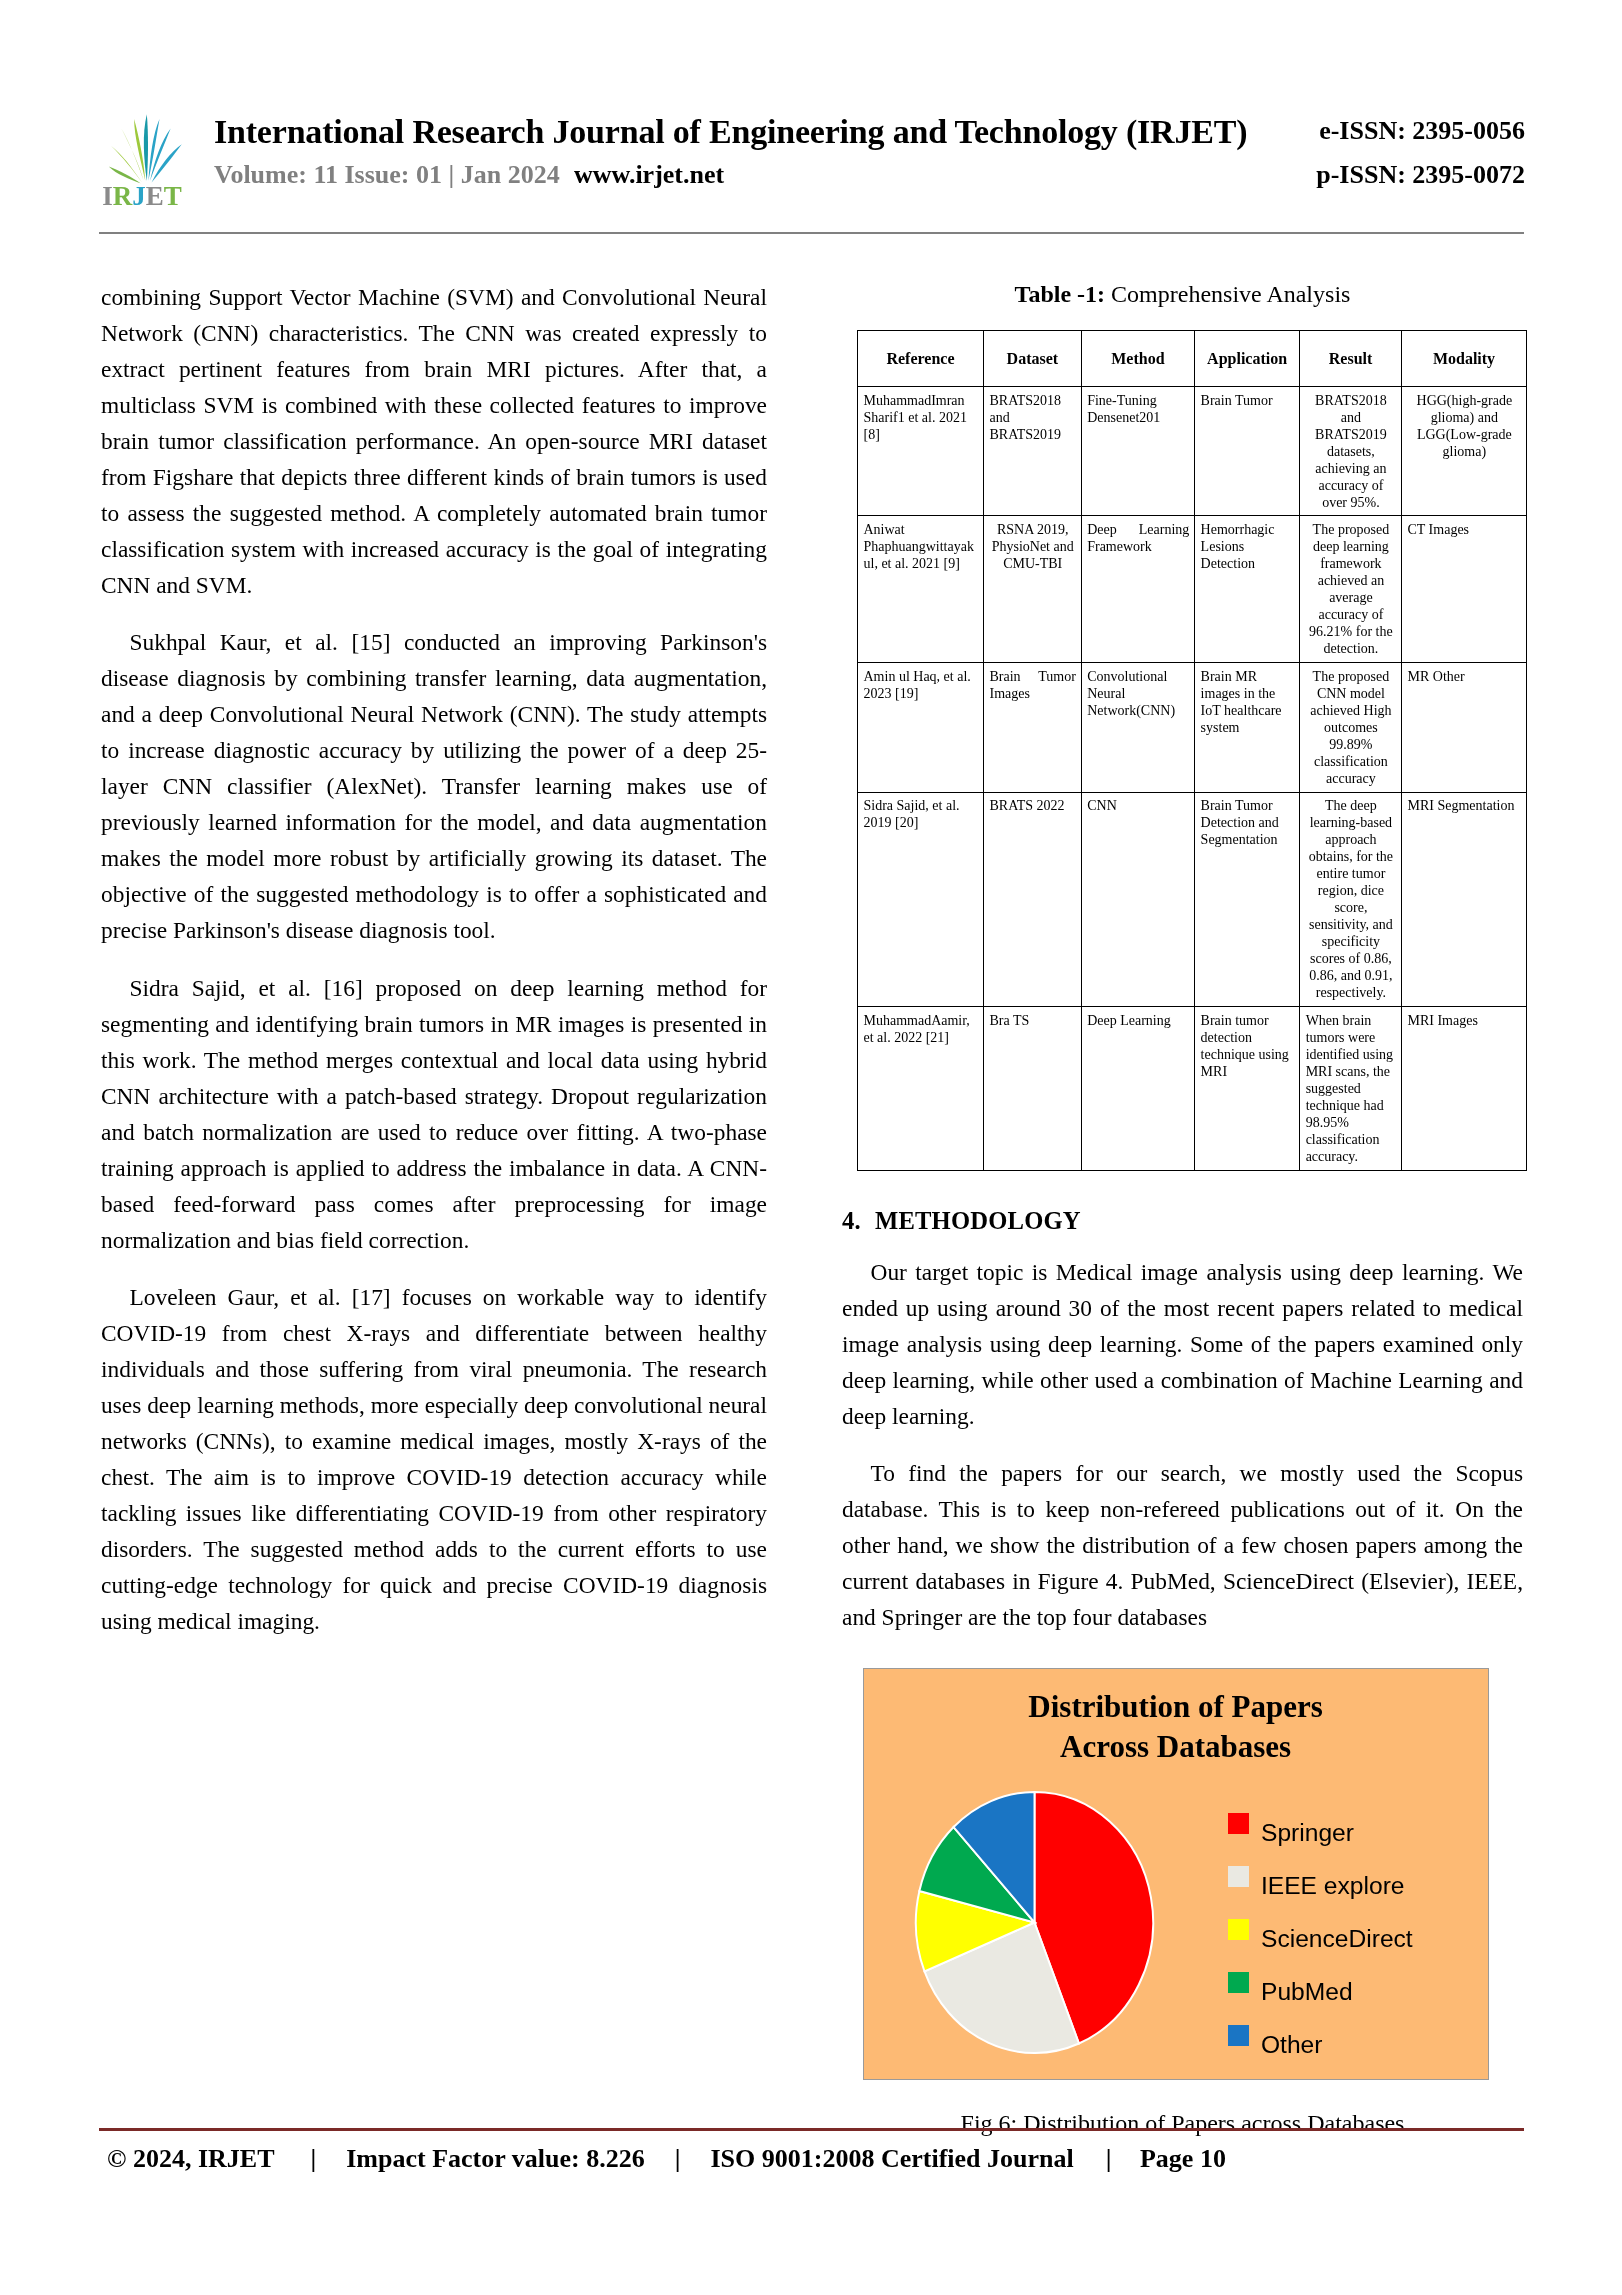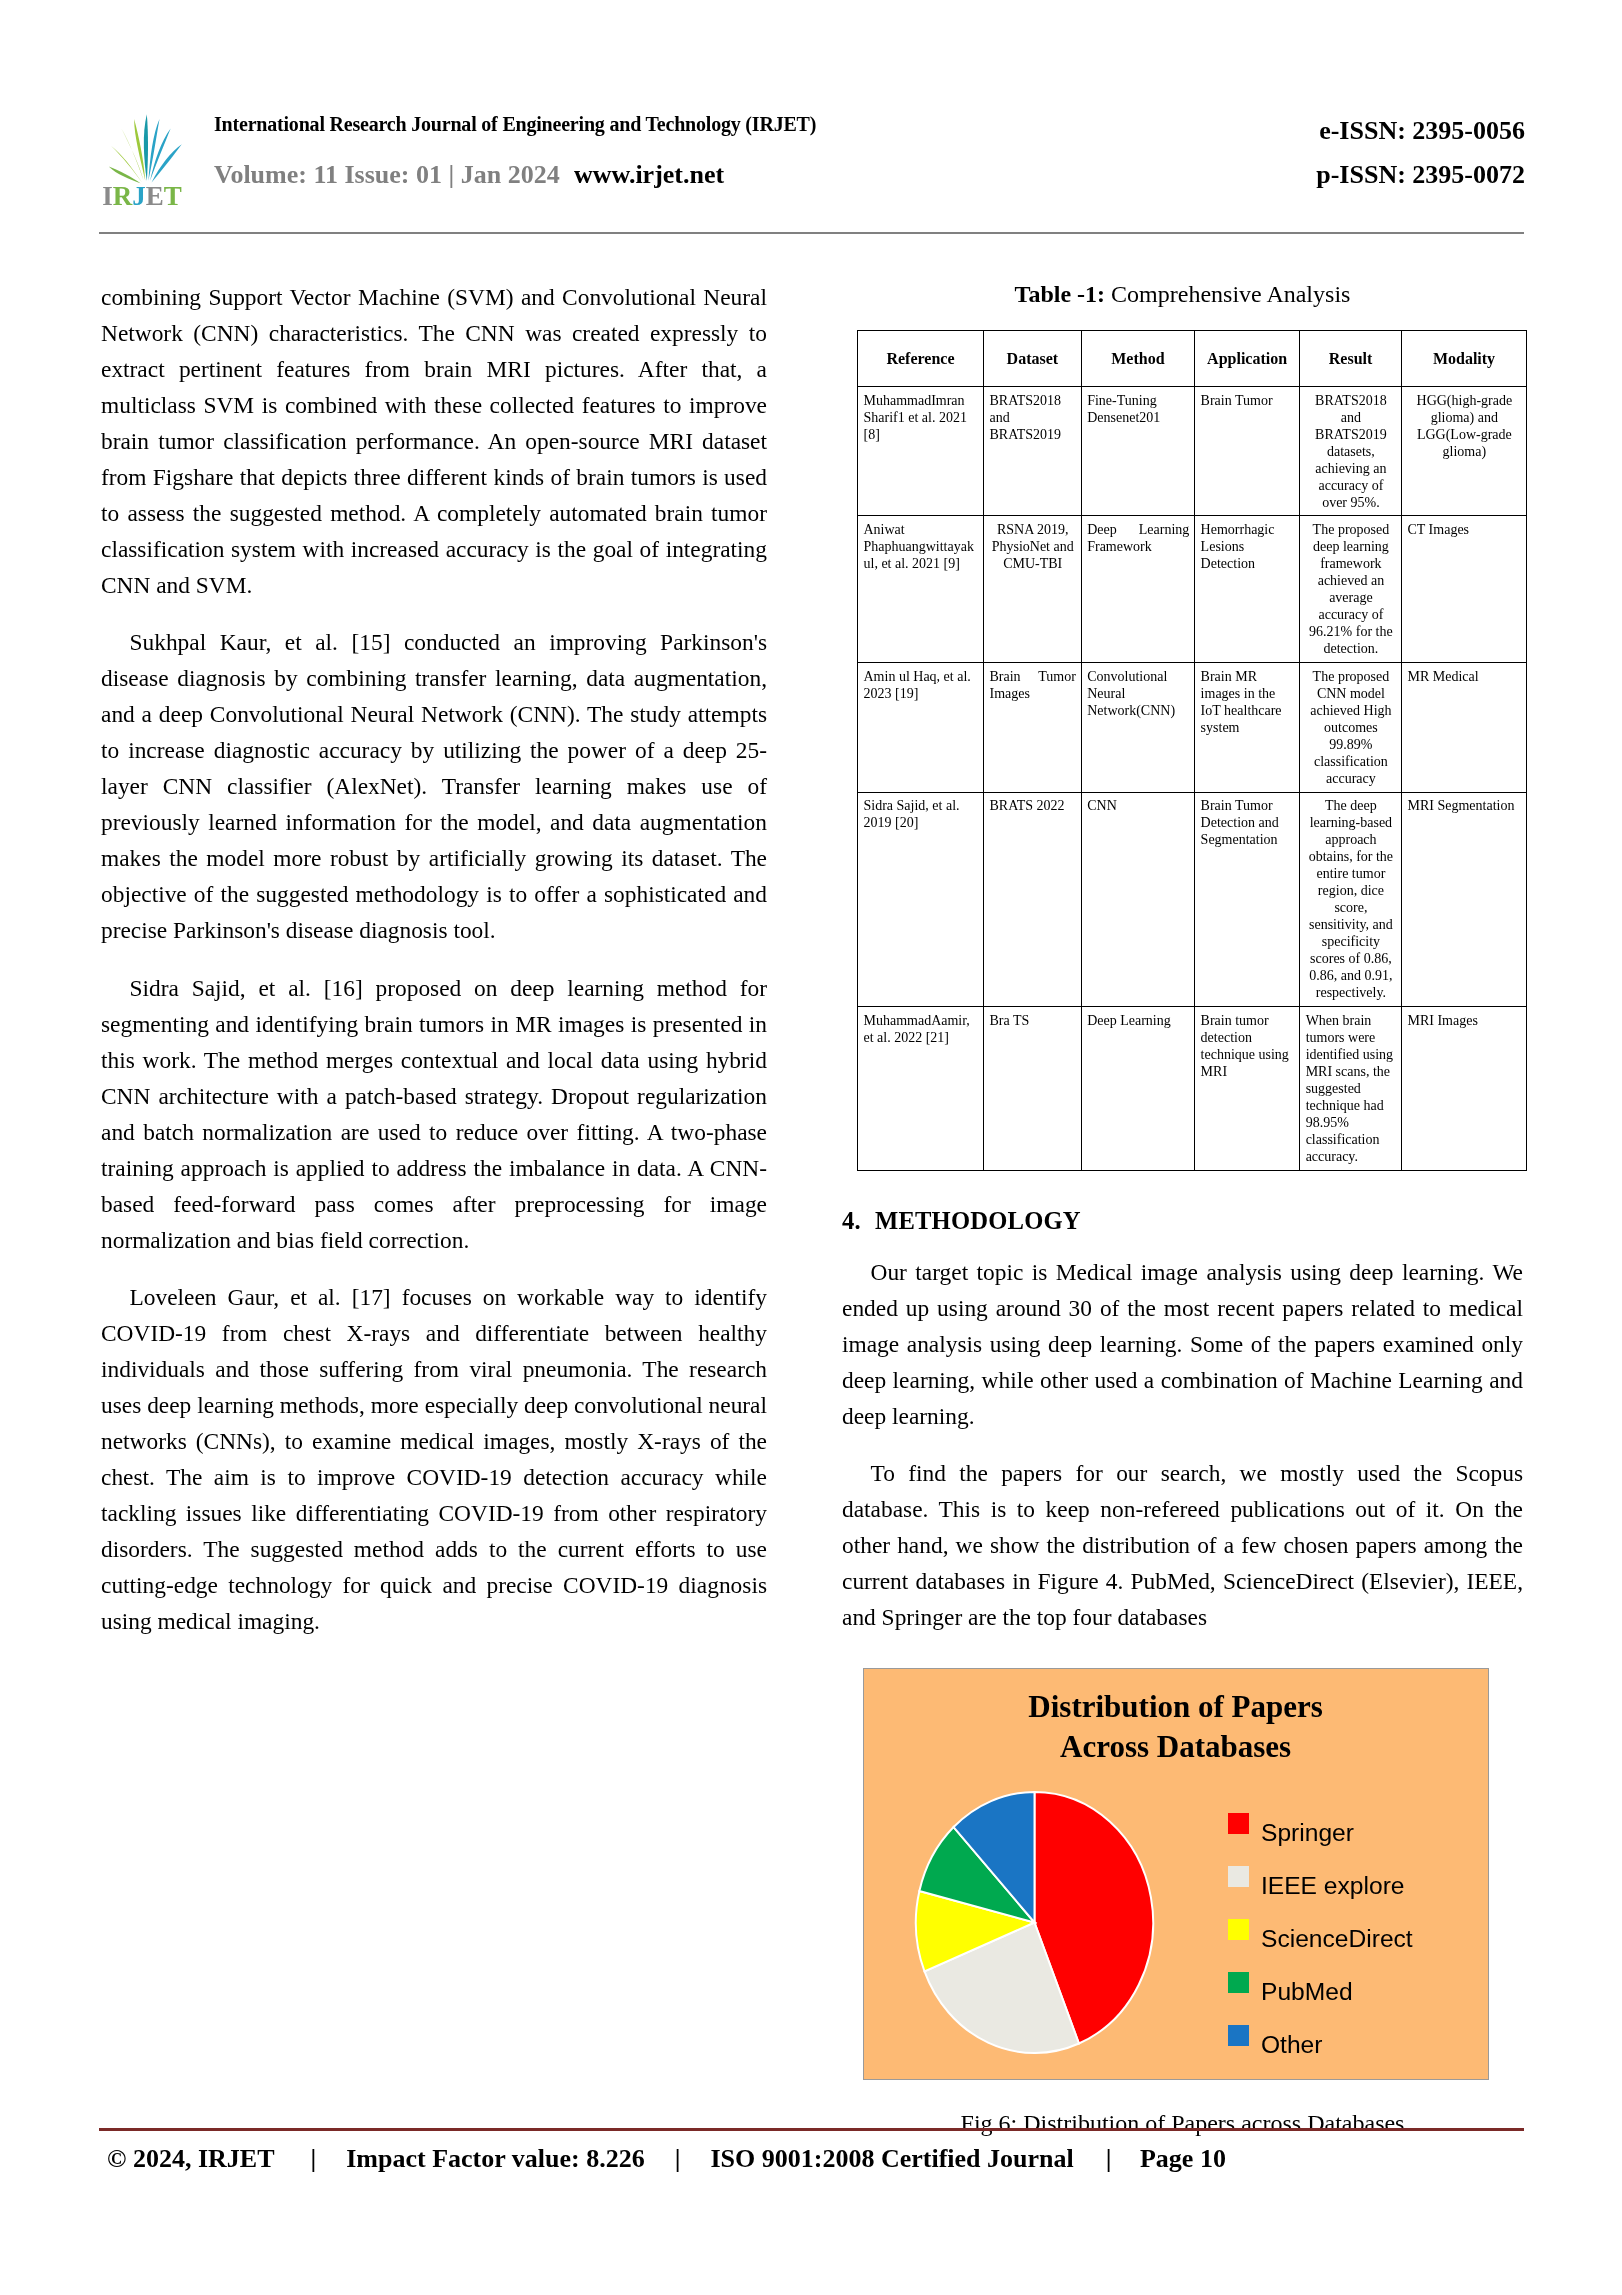--- a/index.html
+++ b/index.html
@@ -51,21 +51,21 @@
   .logo-text .r { color: #7ab648; }
   .logo-text .j { color: #2aa3c7; }
   .logo-text .e { color: #8a8a8a; }
   .logo-text .t { color: #7ab648; }
 
   .journal-title {
     position: absolute;
     left: 115px; top: 2.4px;
     font-family: "Liberation Serif", serif;
     font-weight: bold;
-    font-size: 20px;
+    font-size: 34px;
     letter-spacing: -0.2px;
     white-space: nowrap;
   }
   .eissn {
     position: absolute;
     right: 0; top: 4.8px;
     font-family: "Liberation Serif", serif;
     font-weight: bold;
     font-size: 26px;
     white-space: nowrap;
@@ -336,21 +336,21 @@
           <td>Hemorrhagic Lesions Detection</td>
           <td class="ctr">The proposed deep learning framework achieved an average accuracy of 96.21% for the detection.</td>
           <td>CT Images</td>
         </tr>
         <tr>
           <td>Amin ul Haq, et al. 2023 [19]</td>
           <td class="just">Brain  Tumor Images</td>
           <td>Convolutional Neural Network(CNN)</td>
           <td>Brain MR images in the IoT healthcare system</td>
           <td class="ctr">The proposed CNN model achieved High outcomes 99.89% classification accuracy</td>
-          <td>MR Medical</td>
+          <td>MR Other</td>
         </tr>
         <tr>
           <td>Sidra Sajid, et al. 2019 [20]</td>
           <td>BRATS 2022</td>
           <td>CNN</td>
           <td>Brain Tumor Detection and Segmentation</td>
           <td class="ctr">The deep learning-based approach obtains, for the entire tumor region, dice score, sensitivity, and specificity scores of 0.86, 0.86, and 0.91, respectively.</td>
           <td>MRI Segmentation</td>
         </tr>
         <tr>

